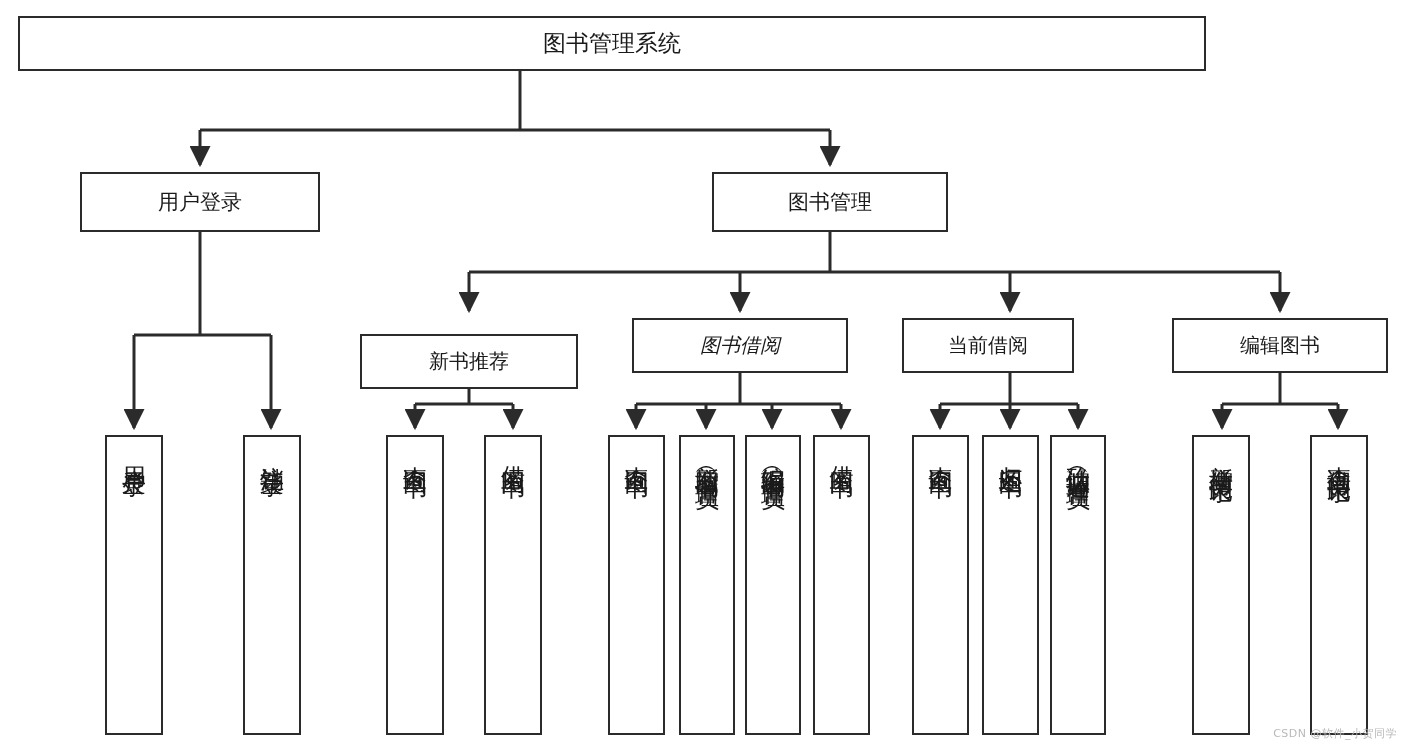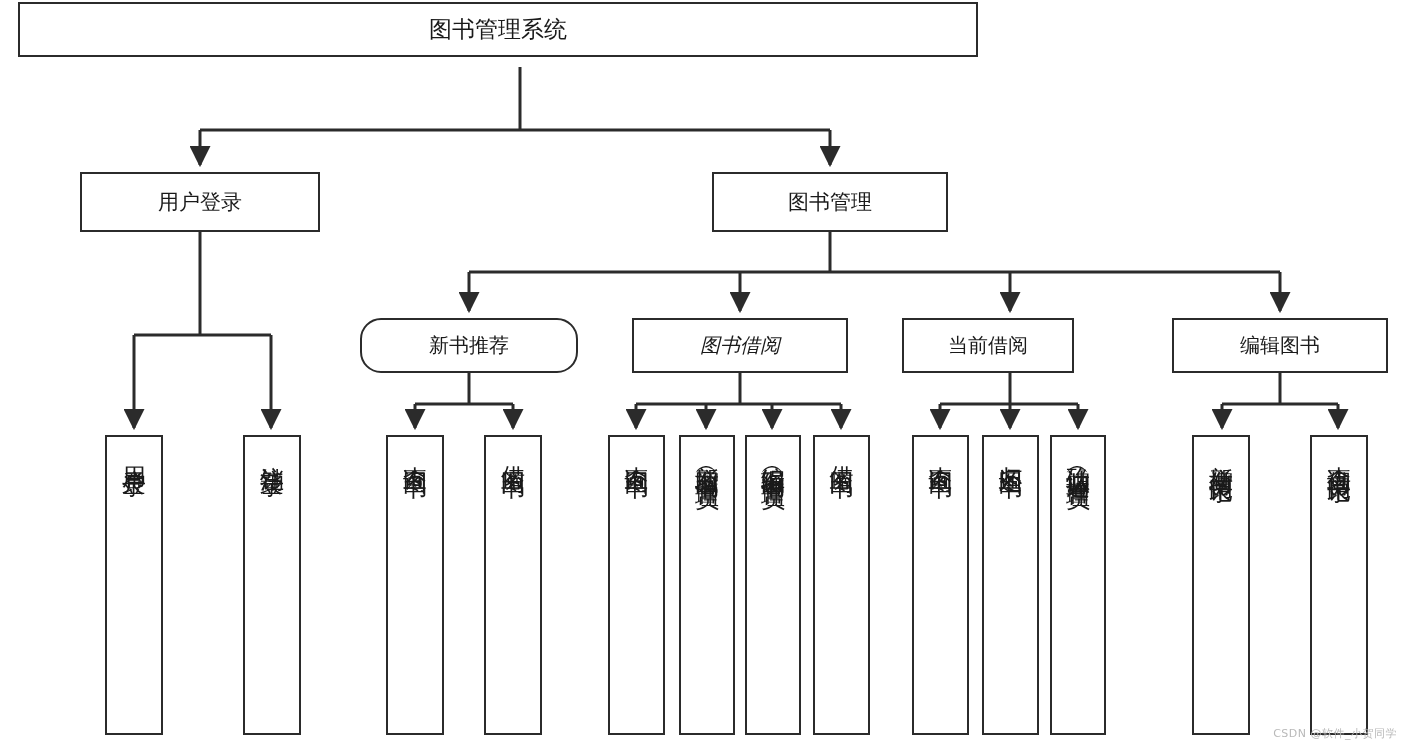--- a/index.html
+++ b/index.html
@@ -98,32 +98,32 @@
       <path d="M 1010 404 L 1010 428" marker-end="url(#arrow)"></path>
       <path d="M 1078 404 L 1078 428" marker-end="url(#arrow)"></path>
 
       <path d="M 1280 373 L 1280 404"></path>
       <path d="M 1222 404 L 1338 404"></path>
       <path d="M 1222 404 L 1222 428" marker-end="url(#arrow)"></path>
       <path d="M 1338 404 L 1338 428" marker-end="url(#arrow)"></path>
     </g>
   </svg>
 
-  <div class="node lvl1" style="left:18px;top:2px;width:960px;height:55px;">
+  <div class="node lvl1" style="left:18px;top:16px;width:1188px;height:55px;">
     <span class="node-label">图书管理系统</span>
   </div>
 
   <div class="node lvl2" style="left:80px;top:172px;width:240px;height:60px;">
     <span class="node-label">用户登录</span>
   </div>
   <div class="node lvl2" style="left:712px;top:172px;width:236px;height:60px;">
     <span class="node-label">图书管理</span>
   </div>
 
-  <div class="node lvl3" style="left:360px;top:318px;width:218px;height:55px;border-radius:21px;">
+  <div class="node lvl3" style="left:360px;top:334px;width:218px;height:55px;">
     <span class="node-label">新书推荐</span>
   </div>
   <div class="node lvl3" style="left:632px;top:318px;width:216px;height:55px;font-style:italic;">
     <span class="node-label">图书借阅</span>
   </div>
   <div class="node lvl3" style="left:902px;top:318px;width:172px;height:55px;">
     <span class="node-label">当前借阅</span>
   </div>
   <div class="node lvl3" style="left:1172px;top:318px;width:216px;height:55px;">
     <span class="node-label">编辑图书</span>

